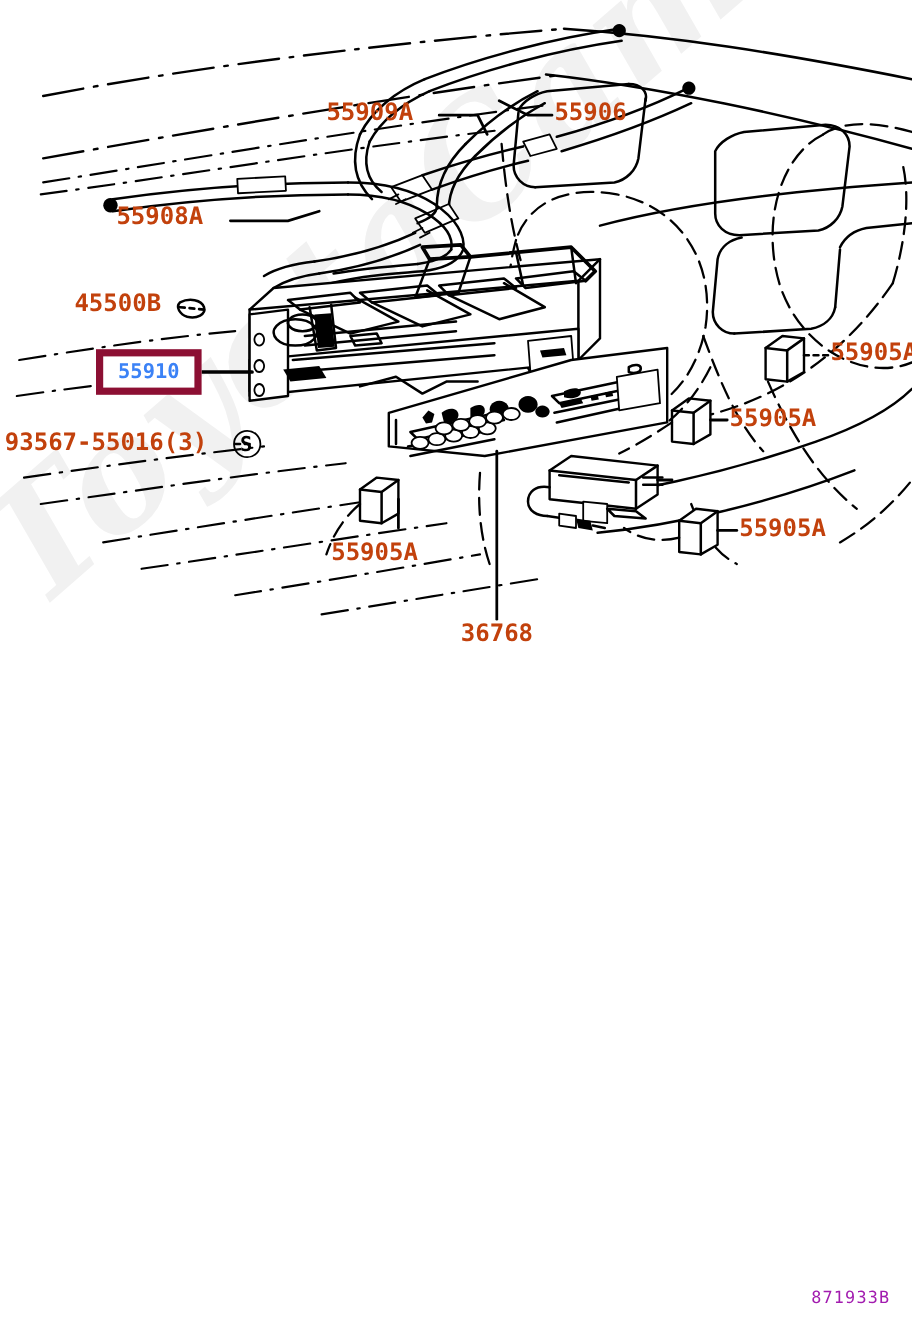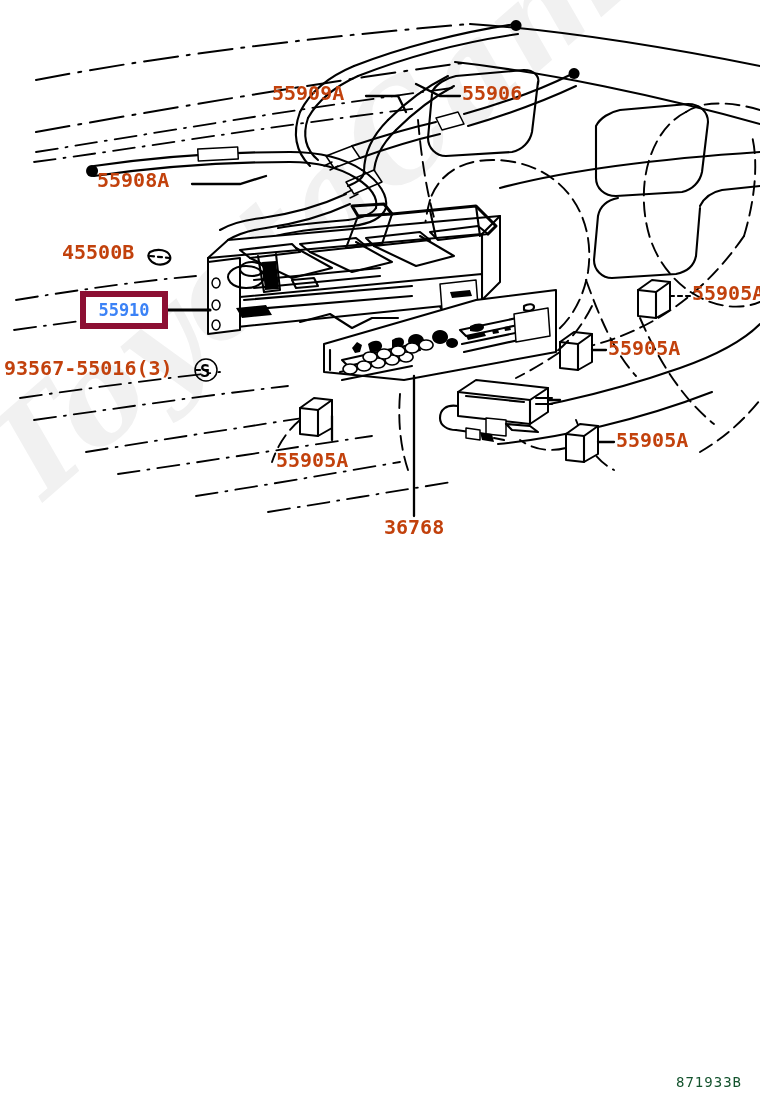--- a/index.html
+++ b/index.html
@@ -36,21 +36,21 @@
     background:#ffffff;box-sizing:border-box;
   }
   .hl-box .hl-txt{
     font-family:"DejaVu Sans Mono","Liberation Mono",monospace;
     font-weight:700;font-size:17px;color:#3b82f6;letter-spacing:0px;
   }
 
   .figid{
     position:absolute;right:18px;bottom:22px;
     font-family:"DejaVu Sans Mono","Liberation Mono",monospace;
-    font-size:14px;font-weight:400;color:#14532d;letter-spacing:1px;
+    font-size:14px;font-weight:400;color:#a21caf;letter-spacing:1px;
   }
   .s-mark{
     position:absolute;font-family:"DejaVu Sans Mono","Liberation Mono",monospace;
     font-size:17px;font-weight:700;color:#000;
   }
 </style>
 </head>
 <body>
 
 <div id="stage">

